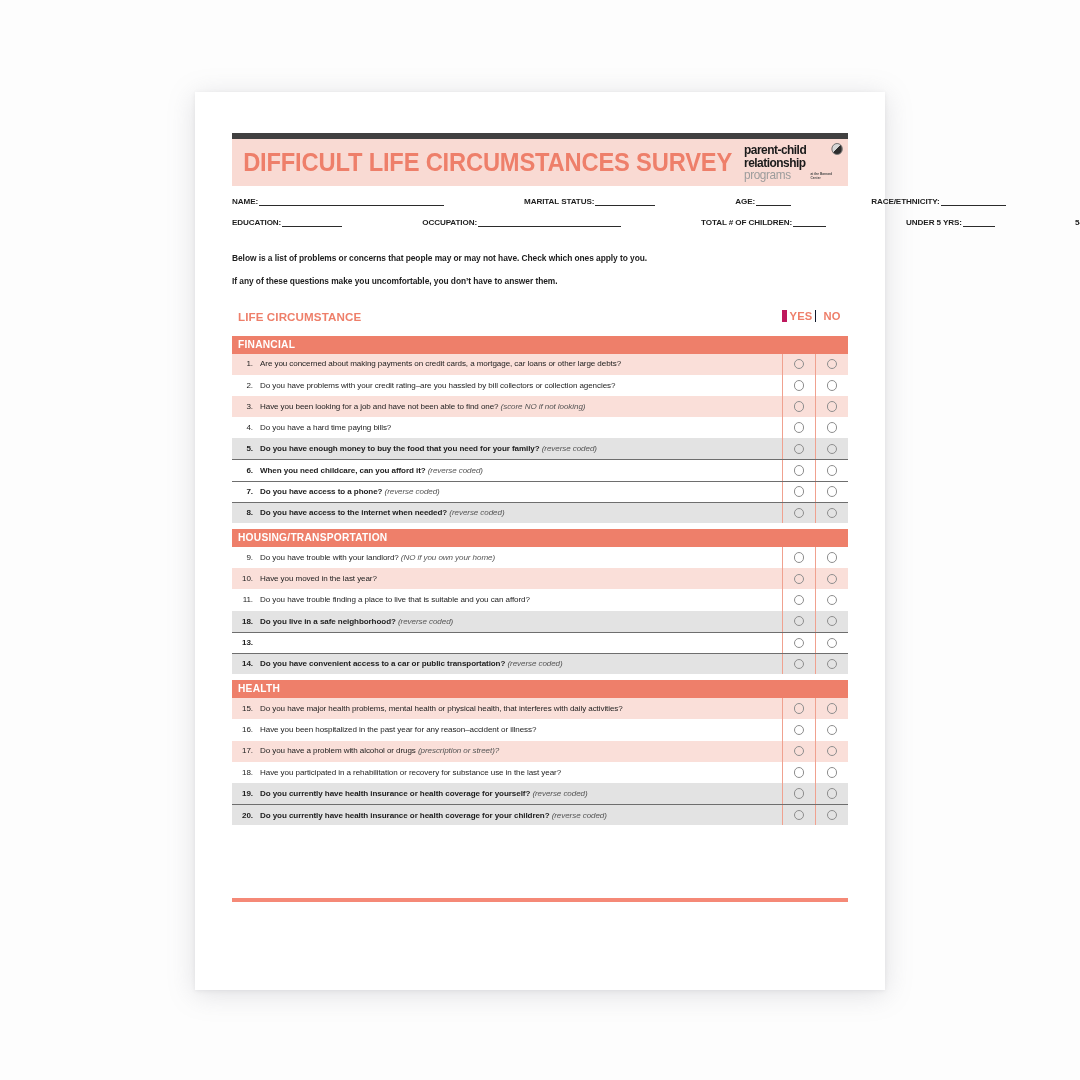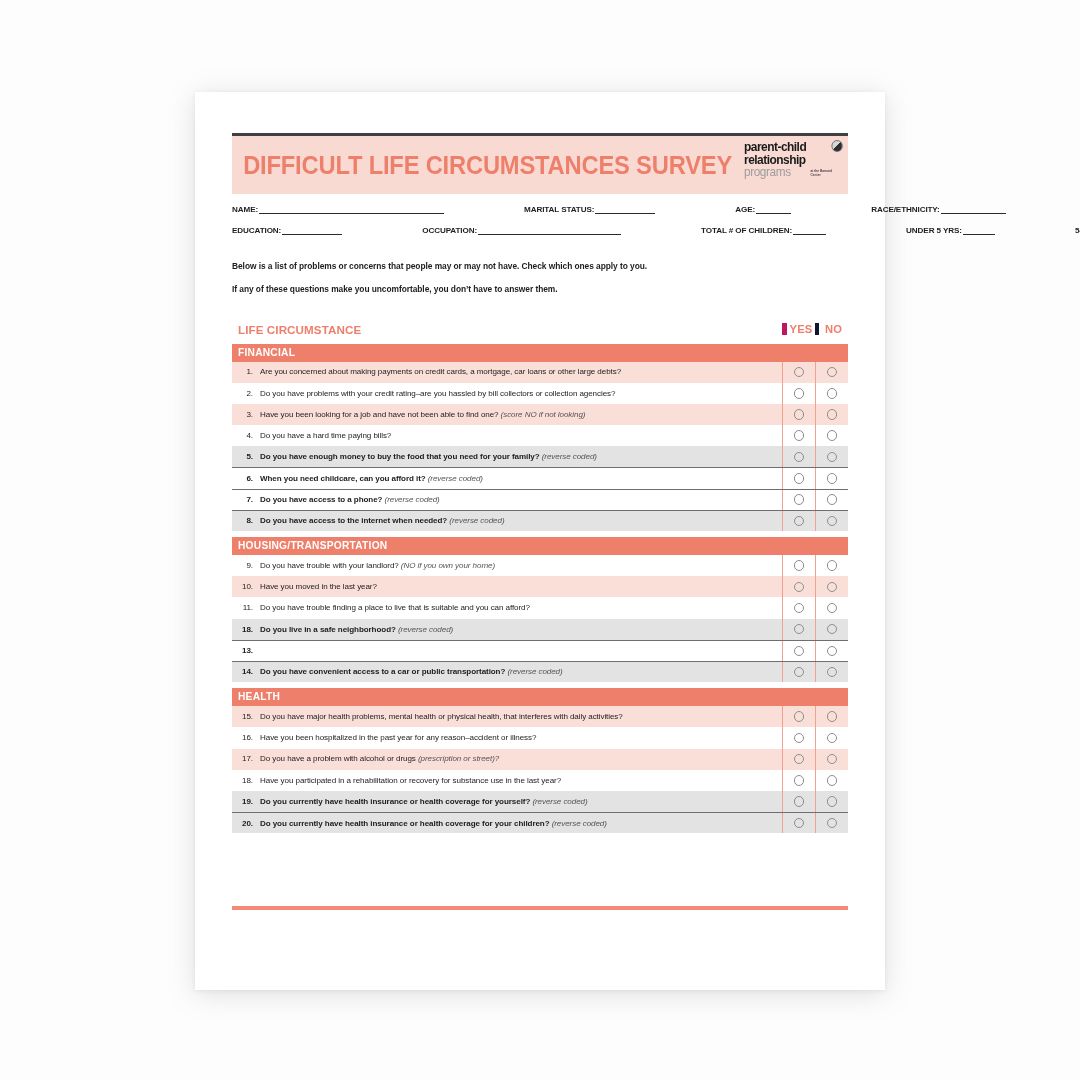--- a/index.html
+++ b/index.html
@@ -24,22 +24,22 @@
   .inner {
     position: absolute;
     left: 37px; top: 41px;
     width: 616px;
   }
 
   
   .banner {
     position: relative;
     background: #F9DAD3;
-    height: 61px;
-    border-top: 3px solid #404040;
+    height: 53px;
+    border-top: 6px solid #404040;
     display: flex;
     align-items: center;
   }
   .banner-title {
     color: #EE7F6A;
     font-family: "Liberation Sans Narrow", "Liberation Sans", sans-serif;
     font-size: 25.5px;
     font-weight: bold;
     letter-spacing: -0.2px;
     padding-left: 12px;
@@ -122,21 +122,21 @@
     font-weight: bold;
     color: #1d1d1d;
     letter-spacing: -0.05px;
     margin-bottom: 13px;
   }
 
   
   .table { margin-top: 24px; width: 616px; }
   .col-head {
     display: flex;
-    align-items: center;
+    align-items: flex-start;
     height: 26px;
     padding-bottom: 3px;
   }
   .ch-label {
     flex: 1;
     color: #EE7F6A;
     font-family: "Liberation Sans Narrow", "Liberation Sans", sans-serif;
     font-size: 11.6px;
     font-weight: bold;
     letter-spacing: 0.1px;
@@ -145,21 +145,21 @@
   .ch-yes, .ch-no {
     width: 33px;
     text-align: center;
     color: #EE7F6A;
     font-family: "Liberation Sans Narrow", "Liberation Sans", sans-serif;
     font-size: 11.2px;
     font-weight: bold;
     letter-spacing: 0.2px;
   }
   .ch-yes { border-left: 5px solid #be185d; }
-  .ch-no  { border-left: 4px solid #0f172a; }
+  .ch-no  { border-left: 1px solid #0f172a; }
 
   .section-bar {
     background: #EE7F6A;
     color: #ffffff;
     font-family: "Liberation Sans Narrow", "Liberation Sans", sans-serif;
     font-size: 10.2px;
     font-weight: bold;
     letter-spacing: 0.25px;
     height: 18px;
     line-height: 18px;

